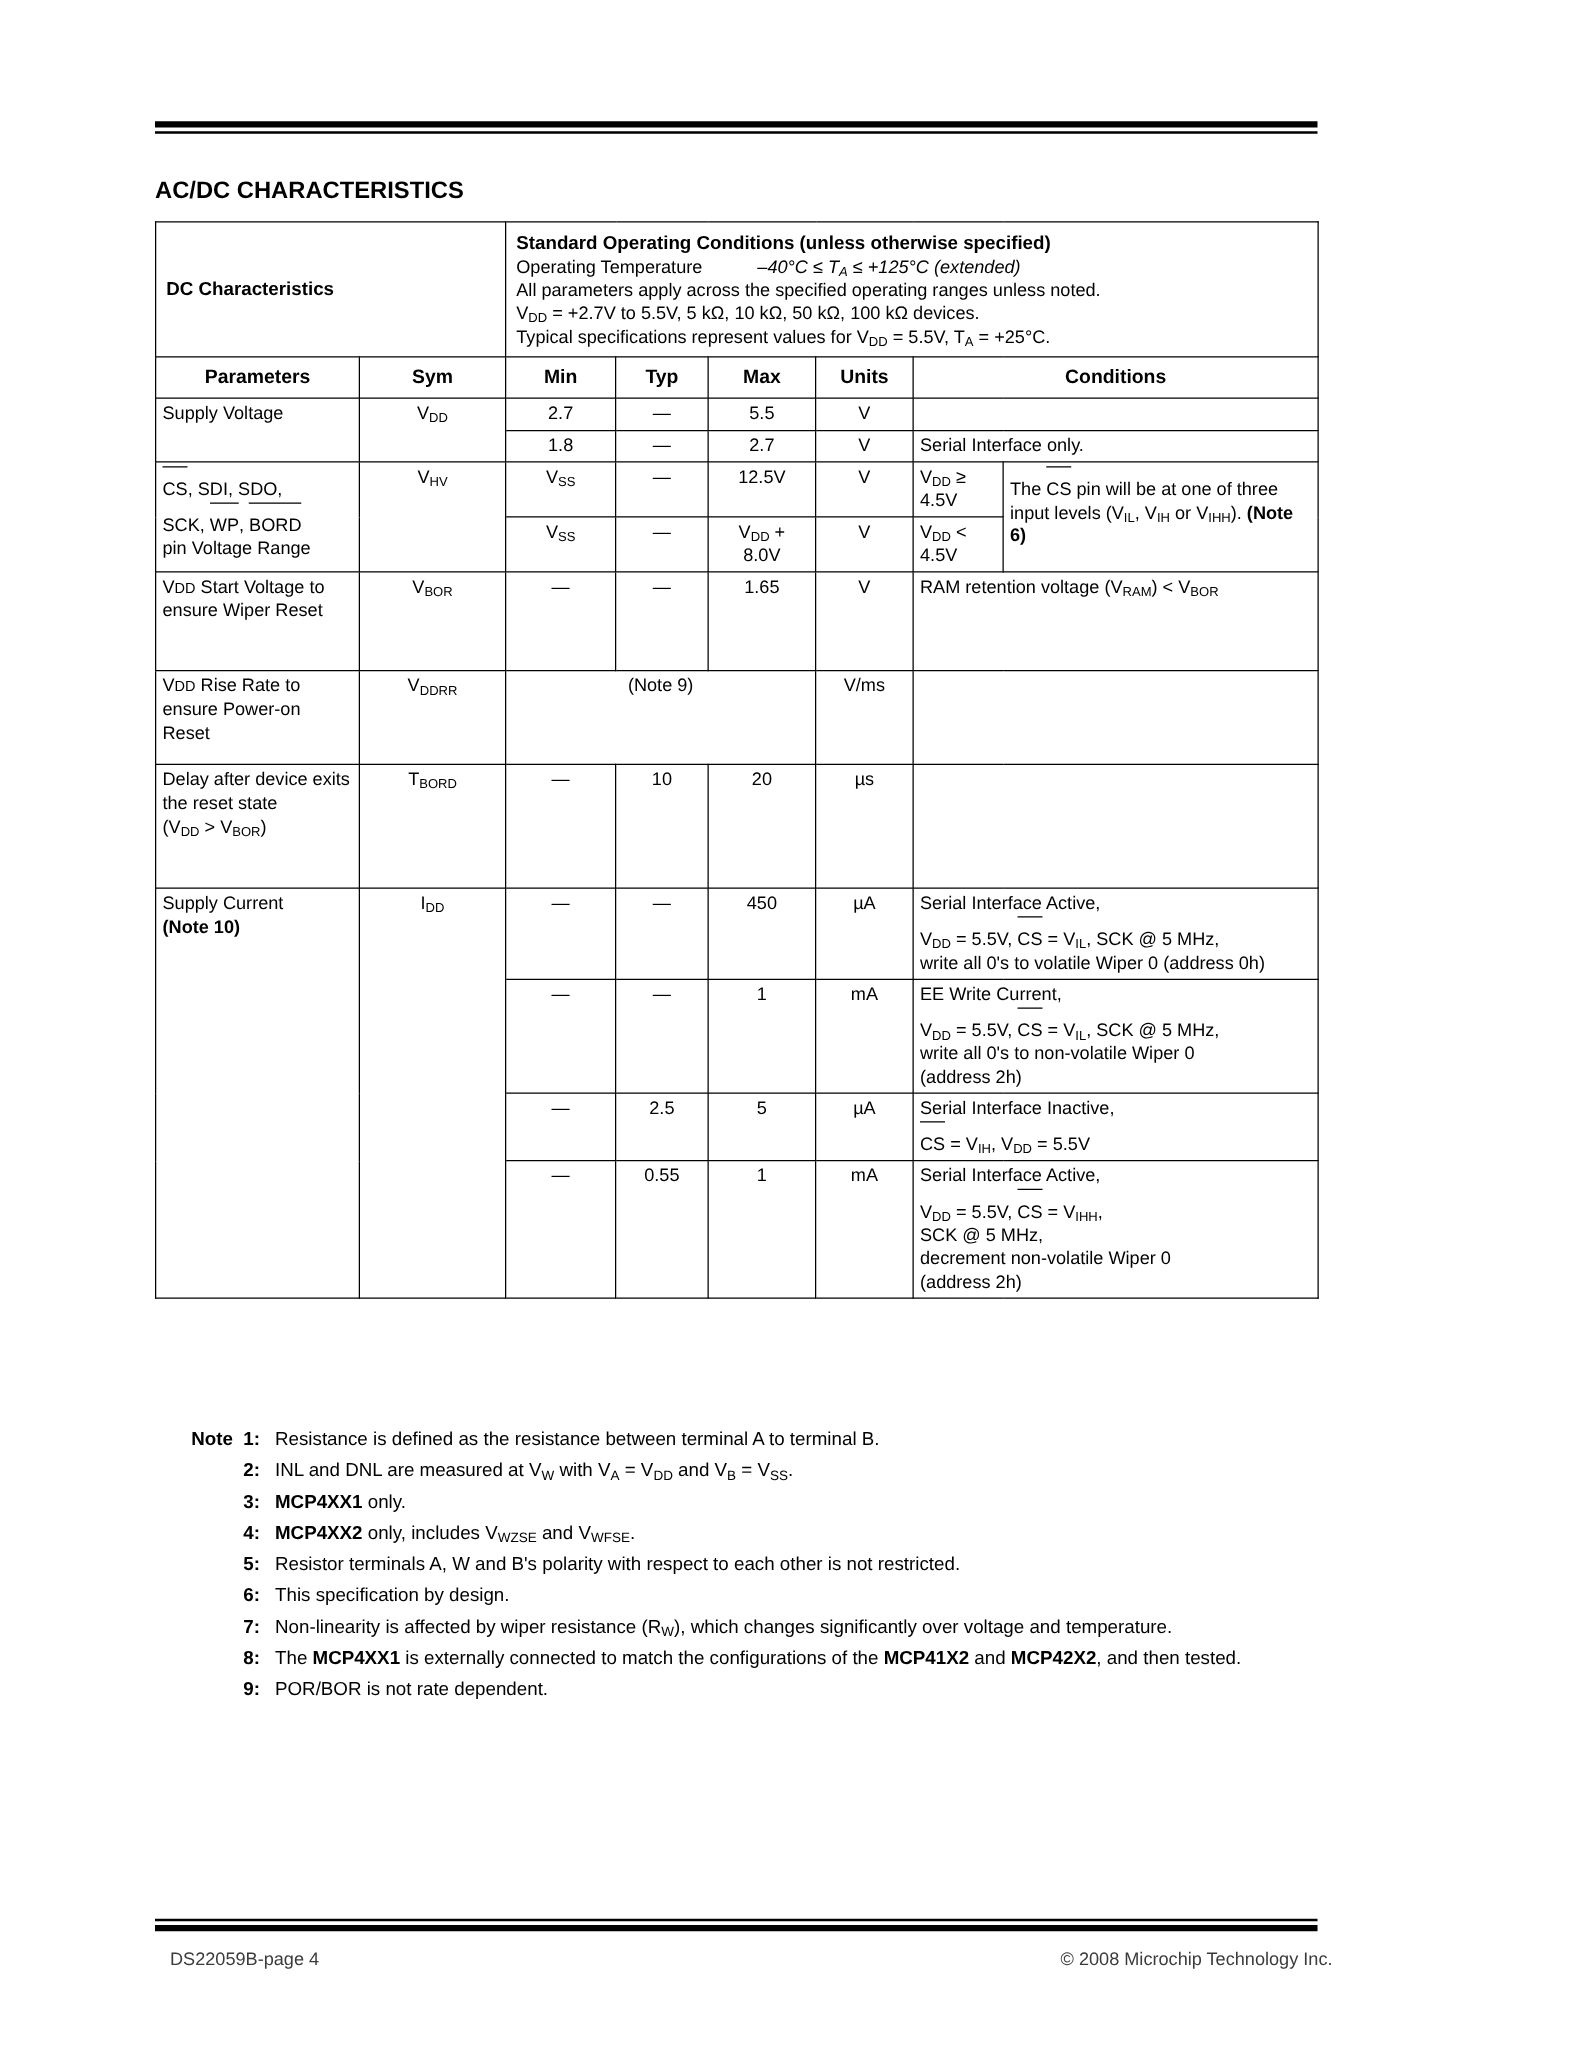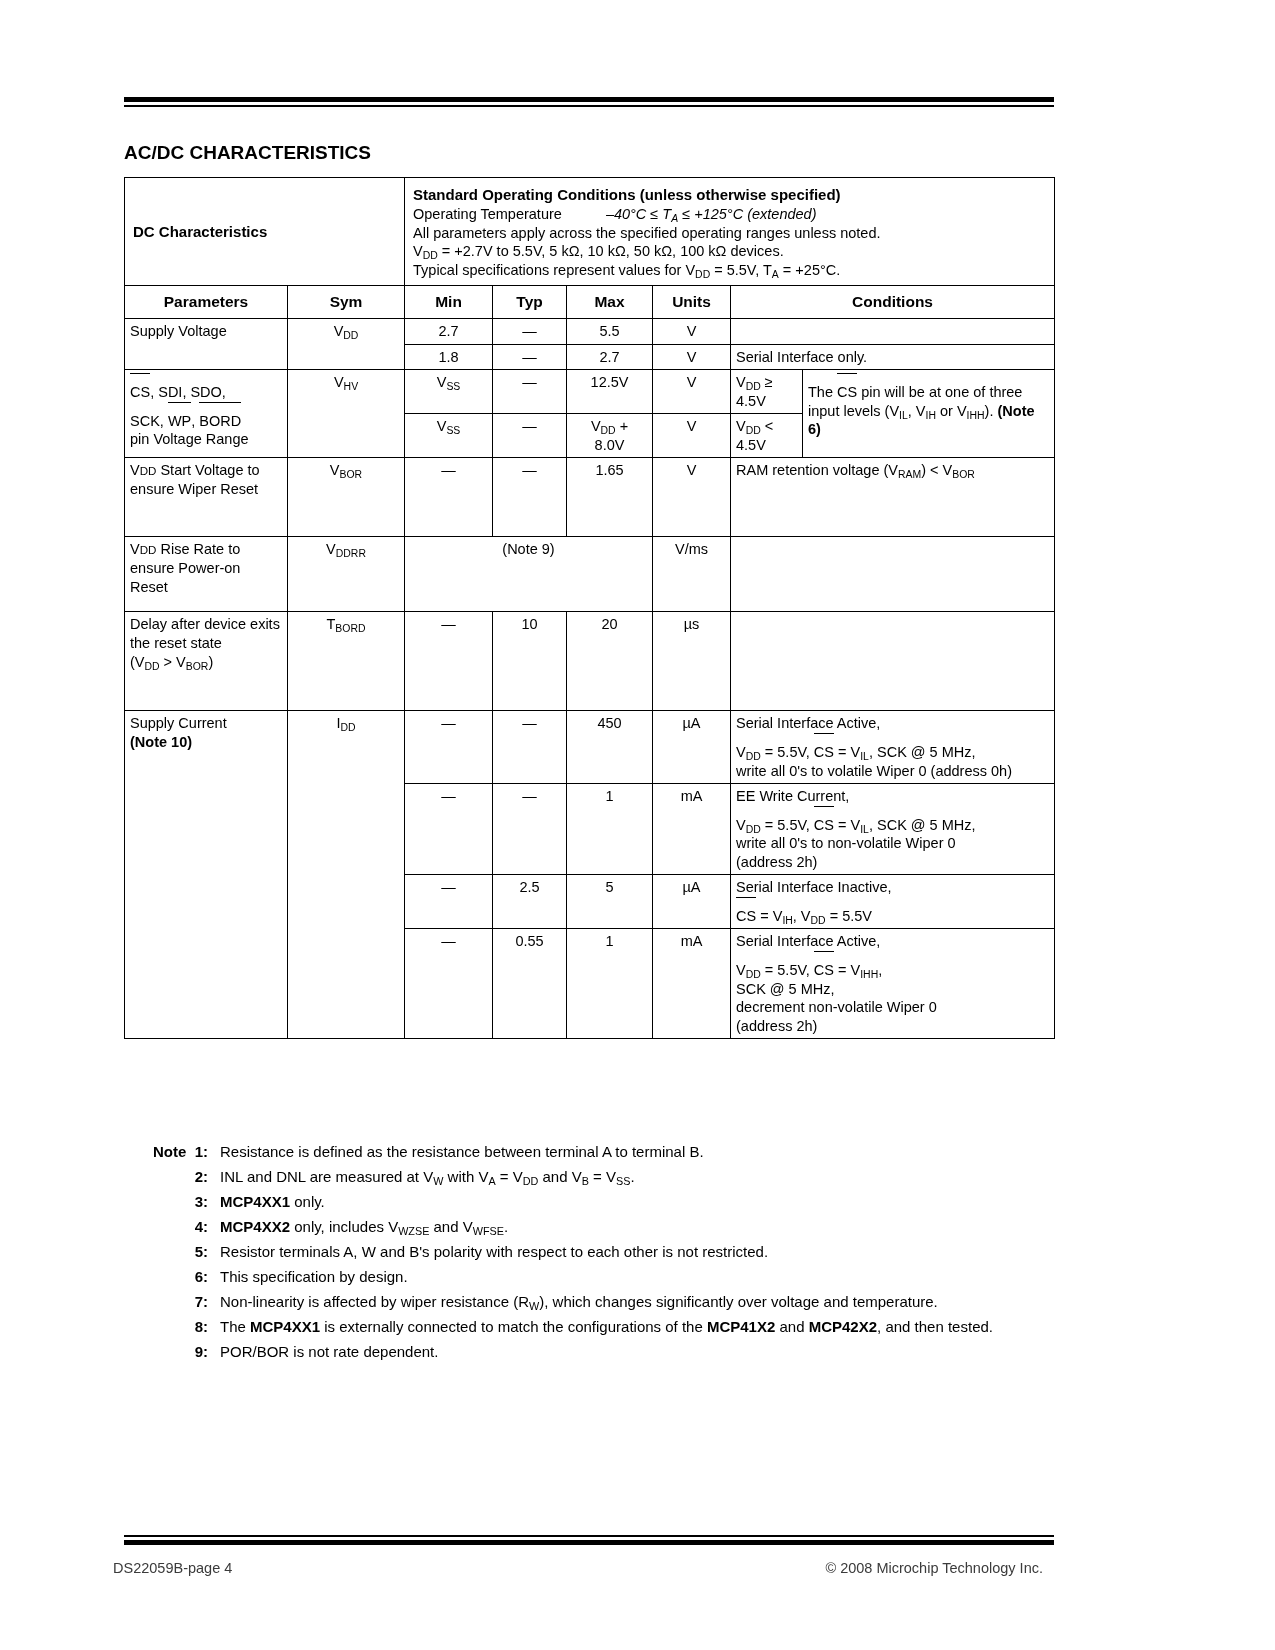--- a/index.html
+++ b/index.html
@@ -141,21 +141,21 @@
     position: absolute;
     left: 124px;
     top: 1535px;
     width: 930px;
   }
   .rule-bottom .thin { height: 2px; background: #000; }
   .rule-bottom .gap { height: 3px; }
   .rule-bottom .thick { height: 5px; background: #000; }
   .footer {
     position: absolute;
-    left: 113px;
+    left: 136px;
     top: 1560px;
     width: 930px;
     display: flex;
     justify-content: space-between;
     font-size: 14.5px;
     color: #3b3b3b;
   }
 </style>
 </head>
 <body>

